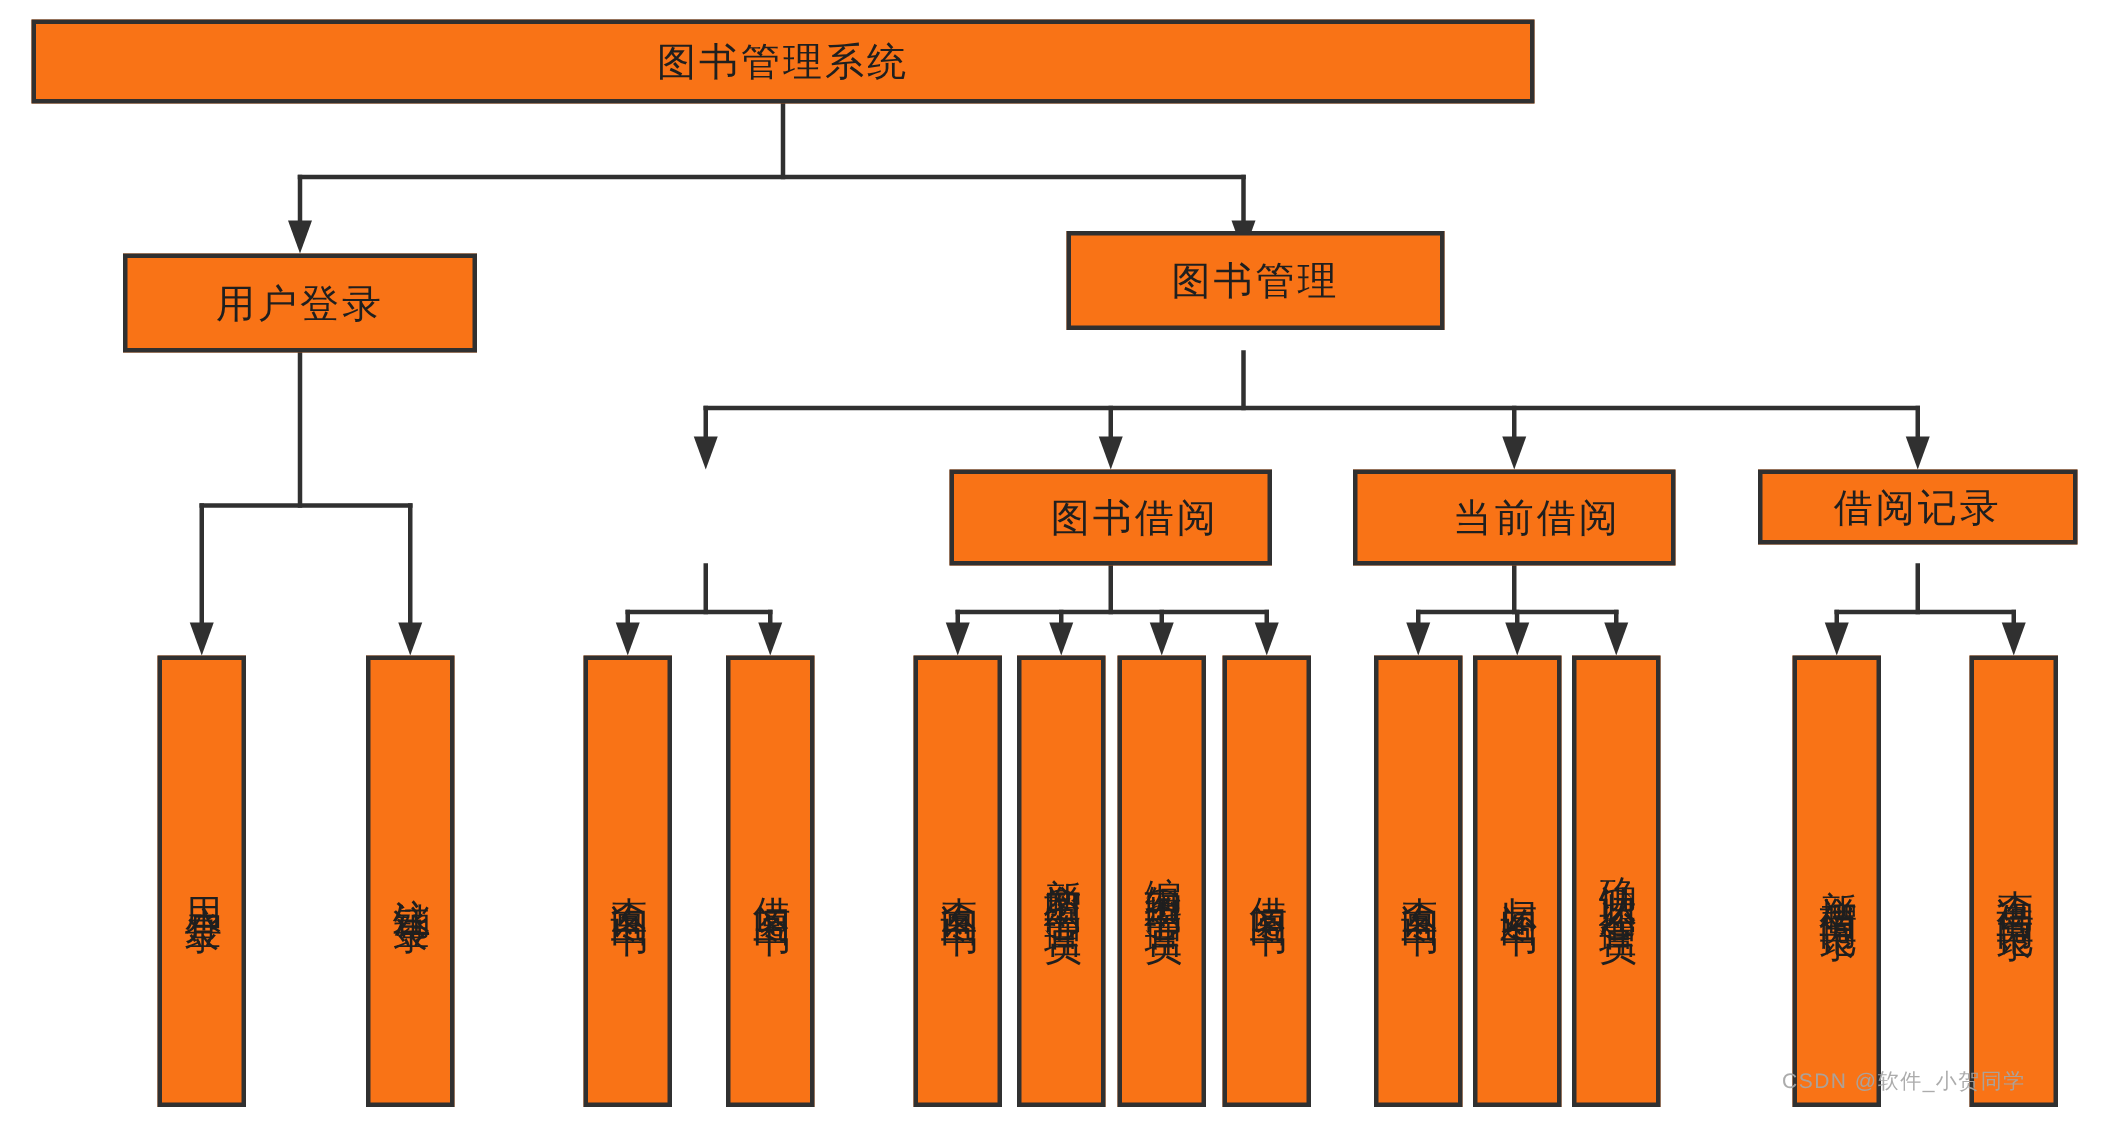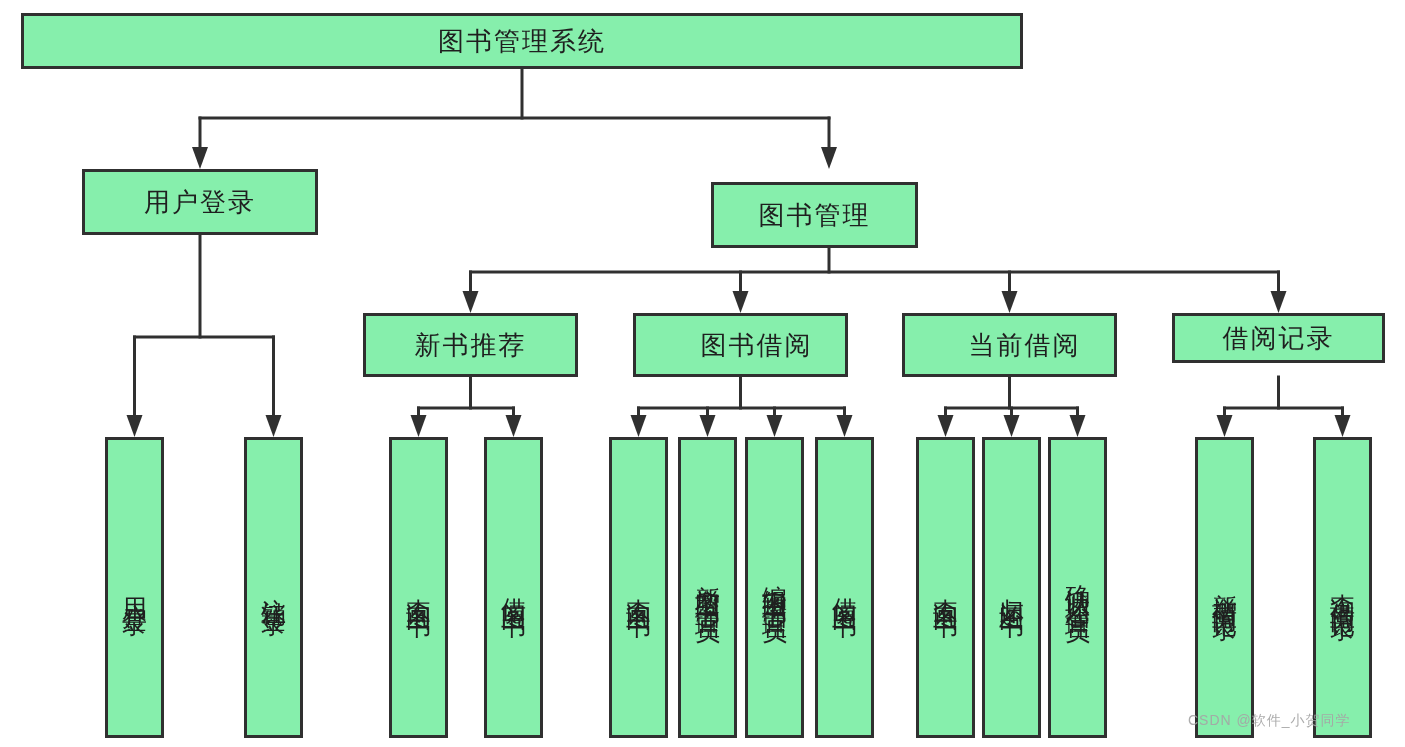--- a/index.html
+++ b/index.html
@@ -18,21 +18,21 @@
     z-index: 1;
   }
   #connectors line {
     stroke: #303030;
     stroke-width: 3;
     stroke-linecap: square;
   }
   #connectors polygon { fill: #303030; }
   .box {
     position: absolute;
-    background: #86efac;
+    background: #f97316;
     border: 3px solid #303030;
     box-sizing: border-box;
     display: flex;
     align-items: center;
     justify-content: center;
     color: #1f1f1f;
     z-index: 2;
   }
   .hlabel {
     font-size: 26px;
@@ -41,21 +41,21 @@
   }
   .vlabel {
     writing-mode: vertical-rl;
     font-size: 25px;
     letter-spacing: 5px;
     line-height: 1;
     white-space: nowrap;
   }
   .root   { left: 21px;  top: 13px;  width: 1002px; height: 56px; }
   .b-user { left: 82px;  top: 169px; width: 236px;  height: 66px; }
-  .b-book { left: 711px; top: 182px; width: 207px;  height: 66px; }
+  .b-book { left: 711px; top: 154px; width: 252px;  height: 66px; }
   .g-new  { left: 363px;  top: 313px; width: 215px; height: 64px; }
   .g-bor  { left: 633px;  top: 313px; width: 215px; height: 64px; padding-left: 32px; }
   .g-cur  { left: 902px;  top: 313px; width: 215px; height: 64px; padding-left: 30px; }
   .g-rec  { left: 1172px; top: 313px; width: 213px; height: 50px; }
   .leaf   { top: 437px; width: 59px; height: 301px; }
   .lf1  { left: 105px; }
   .lf2  { left: 244px; }
   .lf3  { left: 389px; }
   .lf4  { left: 484px; }
   .lf5  { left: 609px; }
@@ -163,23 +163,20 @@
     <span class="hlabel">图书管理系统</span>
   </div>
 
   <div class="box b-user">
     <span class="hlabel">用户登录</span>
   </div>
   <div class="box b-book">
     <span class="hlabel">图书管理</span>
   </div>
 
-  <div class="box g-new">
-    <span class="hlabel">新书推荐</span>
-  </div>
   <div class="box g-bor">
     <span class="hlabel">图书借阅</span>
   </div>
   <div class="box g-cur">
     <span class="hlabel">当前借阅</span>
   </div>
   <div class="box g-rec">
     <span class="hlabel">借阅记录</span>
   </div>
 

